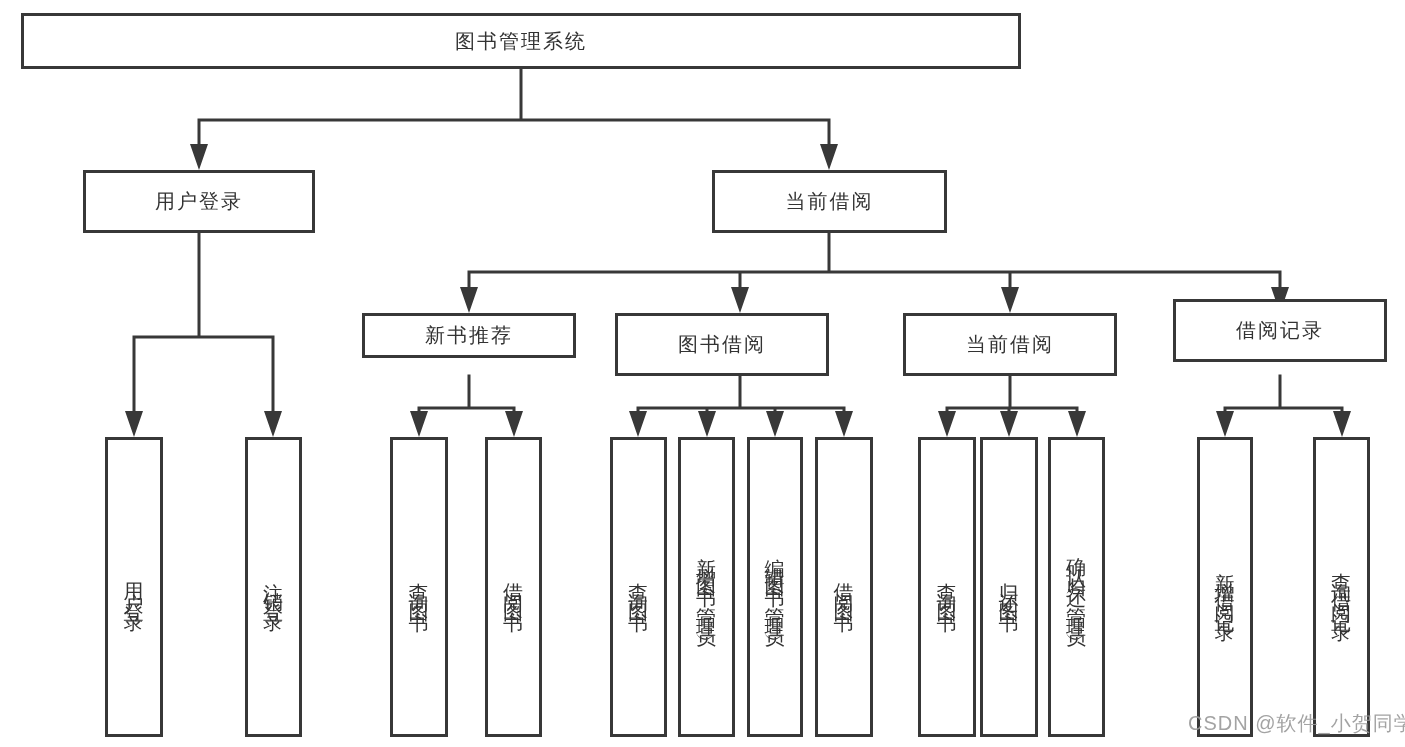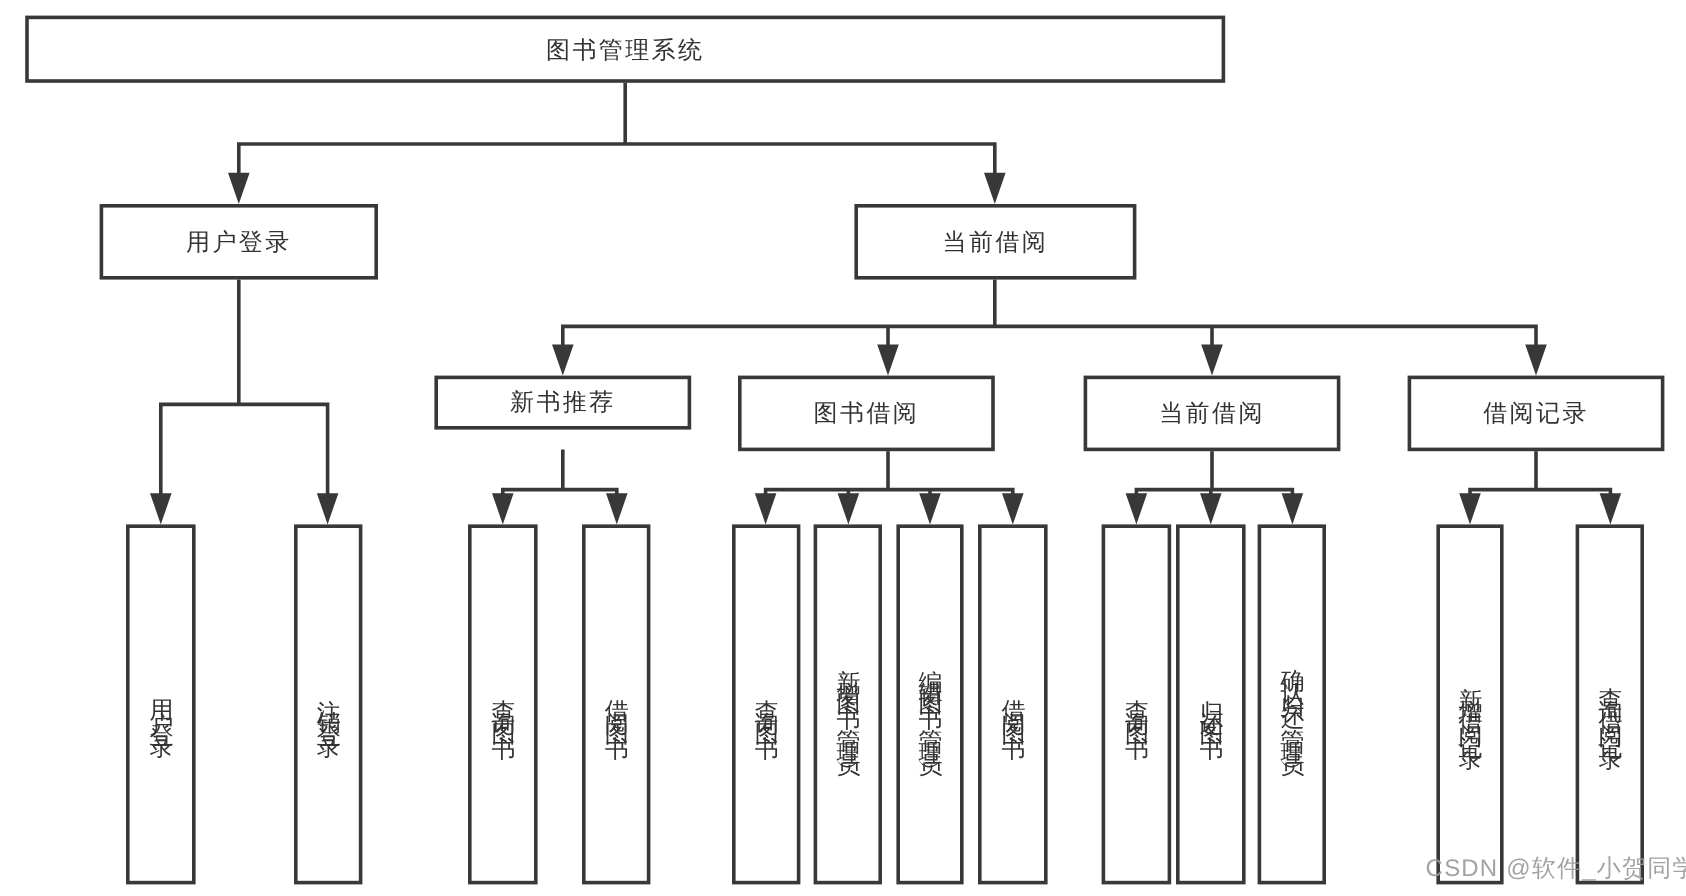--- a/index.html
+++ b/index.html
@@ -82,21 +82,21 @@
   </svg>
 
   <div class="node" style="left:21px;top:13px;width:1000px;height:56px;">图书管理系统</div>
 
   <div class="node" style="left:83px;top:170px;width:232px;height:63px;">用户登录</div>
   <div class="node" style="left:712px;top:170px;width:235px;height:63px;">当前借阅</div>
 
   <div class="node" style="left:362px;top:313px;width:214px;height:45px;">新书推荐</div>
   <div class="node" style="left:615px;top:313px;width:214px;height:63px;">图书借阅</div>
   <div class="node" style="left:903px;top:313px;width:214px;height:63px;">当前借阅</div>
-  <div class="node" style="left:1173px;top:313px;width:214px;height:63px;">借阅记录</div>
+  <div class="node" style="left:1173px;top:299px;width:214px;height:63px;">借阅记录</div>
 
   <div class="node leaf" style="left:105px;width:58px;">
     <span class="vtext">用户登录</span>
   </div>
   <div class="node leaf" style="left:245px;width:57px;">
     <span class="vtext">注销登录</span>
   </div>
   <div class="node leaf" style="left:390px;width:58px;">
     <span class="vtext">查询图书</span>
   </div>

